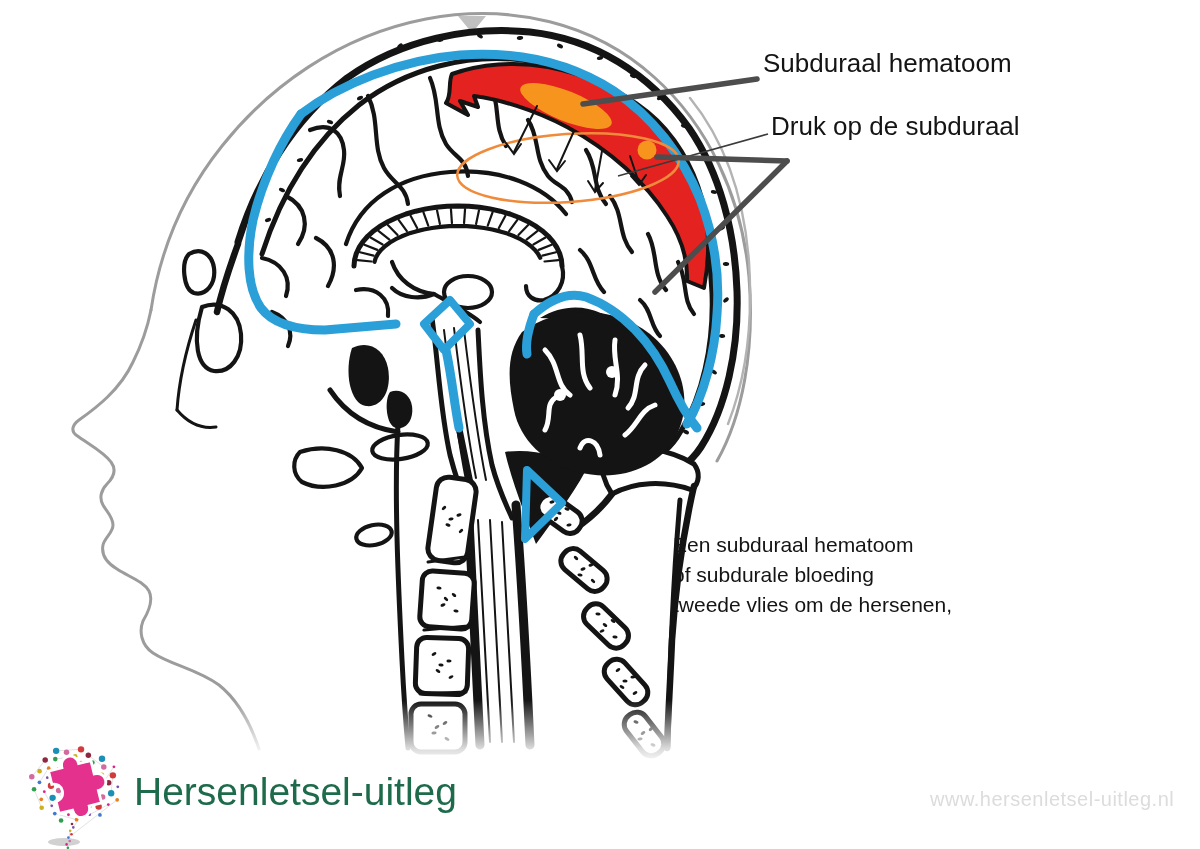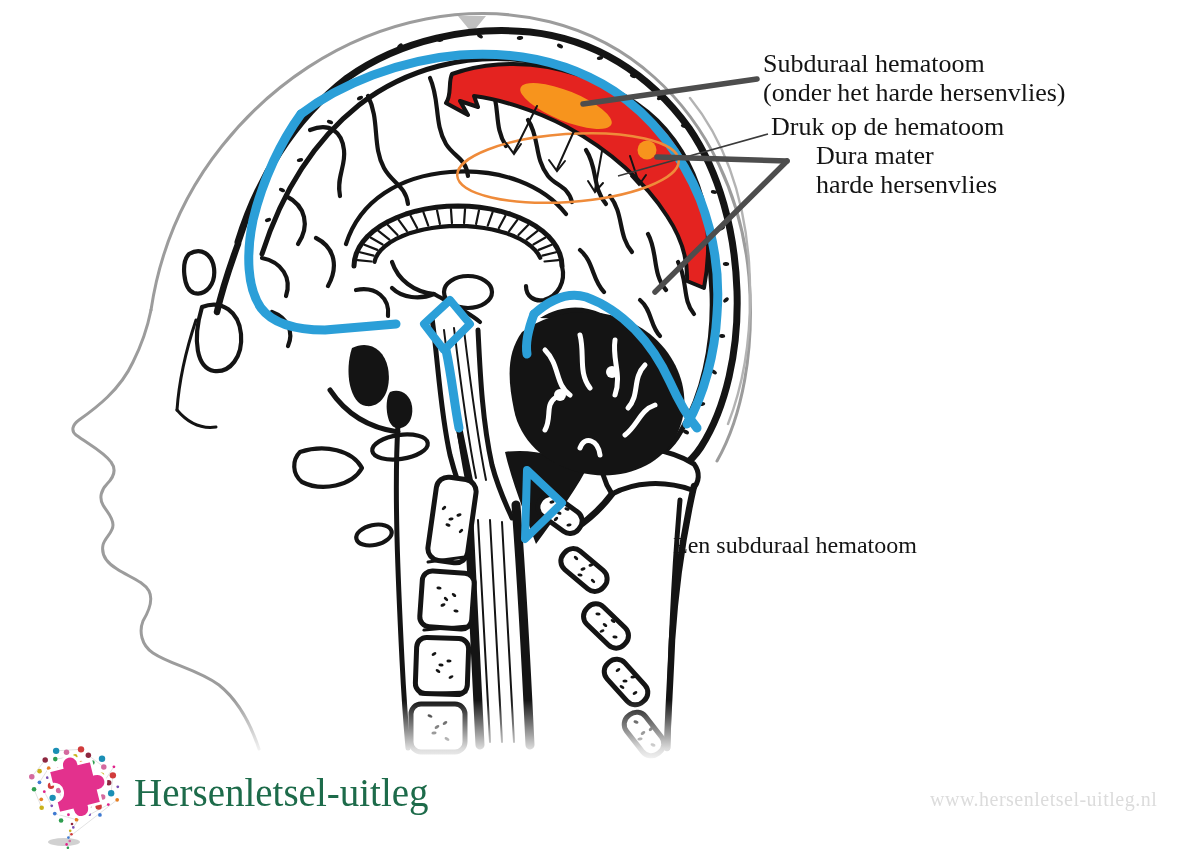--- a/index.html
+++ b/index.html
@@ -1,17 +1,17 @@
 <!DOCTYPE html>
 <html><head>
 <meta charset="utf-8">
 <style>
   html,body{margin:0;padding:0;background:#ffffff;}
   .stage{position:relative;width:1200px;height:849px;background:#fff;overflow:hidden;
-         font-family:Liberation Serif, serif;color:#141414;}
+         font-family:Liberation Sans, sans-serif;color:#141414;}
   .stage svg{position:absolute;left:0;top:0;}
   
   .ink{stroke:var(--ink);fill:none;stroke-linecap:round;stroke-linejoin:round}
   .w2{stroke-width:2.2}.w3{stroke-width:3}.w4{stroke-width:4.2}.w5{stroke-width:5}
   .w6{stroke-width:6.5}.w7{stroke-width:7}
   .fillink{fill:var(--ink);stroke:none}
   .bone{fill:#fff;stroke:var(--ink);stroke-width:5;stroke-linejoin:round}
   .blue{stroke:var(--blue);fill:none;stroke-width:9;stroke-linecap:round;stroke-linejoin:round}
   .blue8{stroke-width:8}
   .red{fill:var(--red);stroke:var(--ink);stroke-width:4;stroke-linejoin:round}
@@ -19,21 +19,21 @@
   .pell{stroke:var(--pressure);fill:none;stroke-width:2.5}
   .thin{stroke:var(--ink);stroke-width:2;fill:none;stroke-linecap:round}
   .ann{stroke:var(--anngray);stroke-width:5.5;fill:none;stroke-linecap:round}
   .annthin{stroke:#3a3a3a;stroke-width:1.6;fill:none}
   .gray{stroke:var(--scalp);stroke-width:3;fill:none;stroke-linecap:round}
   .gray2{stroke:#b3b3b3;stroke-width:2.4;fill:none;stroke-linecap:round}
   .white5{stroke:#fff;stroke-width:5;fill:none;stroke-linecap:round}
   .speck{fill:var(--ink)}
   
   .lbl{position:absolute;white-space:nowrap;font-size:26px;line-height:29px;color:#141414;}
-  .para{position:absolute;white-space:nowrap;font-size:24px;line-height:30px;color:#141414;}
+  .para{position:absolute;white-space:nowrap;font-size:21px;line-height:30px;color:#141414;}
   .brand{position:absolute;left:134px;top:770px;font-size:39px;color:var(--green);}
   .url{position:absolute;left:930px;top:788px;font-size:20px;color:var(--urlgray);letter-spacing:.5px;text-align:center;}
 </style>
 </head>
 <body>
 
 <div class="stage" style="--ink: #141414; --blue: #2b9fd8; --red: #e42320; --core: #f7941d; --pressure: #ef8b3a; --anngray: #4d4d4d; --scalp: #9c9c9c; --green: #1d6b4a; --urlgray: #dcdcdc; --pink: #e3318d;">
 
   <svg width="1200" height="849" viewBox="0 0 1200 849">
     <defs>
@@ -396,27 +396,24 @@
           <circle cx="49.7" cy="101" r="1.3" fill="#d46a9f"></circle>
           <circle cx="46.6" cy="104.4" r="1.3" fill="#e0218a"></circle>
           <circle cx="47.900000000000006" cy="107.8" r="1.3" fill="#2e9e4f"></circle>
         </g>
       <path d="M -19,-19 L -7,-19 C -7,-30 8,-30 8,-19 L 19,-19 L 19,-7 C 30,-7 30,8 19,8 L 19,19 L 8,19 C 8,30 -7,30 -7,19 L -19,19 L -19,8 C -9,8 -9,-7 -19,-7 Z" transform="translate(55,47) rotate(-14) scale(1.15)" fill="var(--pink)" stroke="#ffffff" stroke-width="2.5"></path>
     </g>
   </svg>
 
   <div class="lbl" style="left:763px;top:49px;">
     <div>Subduraal hematoom</div>
-    <div>(onder het harde hersenvlies)</div>
   </div>
-  <div class="lbl" style="left:771px;top:112px;">Druk op de hematoom</div>
-  <div class="lbl" style="left:816px;top:141px;">
-    <div>Dura mater</div>
-    <div>harde hersenvlies</div>
-  </div>
+  <div class="lbl" style="left:771px;top:112px;">Druk op de subduraal</div>
 
   <div class="para" style="left:673px;top:530px;">
     <div>Een subduraal hematoom</div>
+    <div>of subdurale bloeding</div>
+    <div>tweede vlies om de hersenen,</div>
   </div>
 
   <div class="brand">Hersenletsel-uitleg</div>
   <div class="url">www.hersenletsel-uitleg.nl</div>
 </div>
 
 </body></html>

